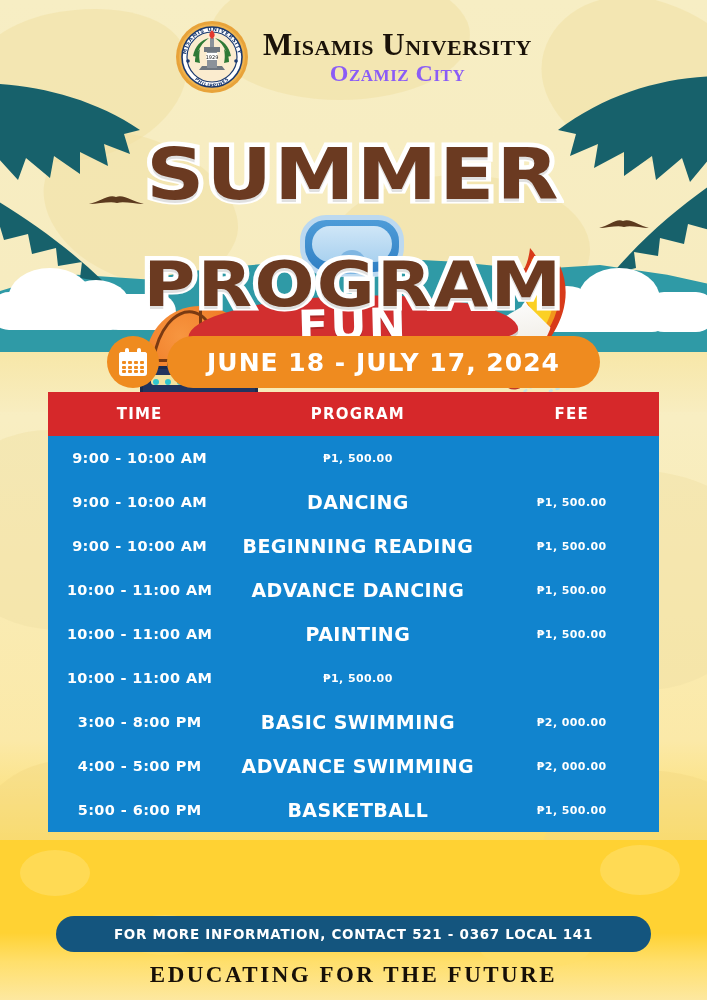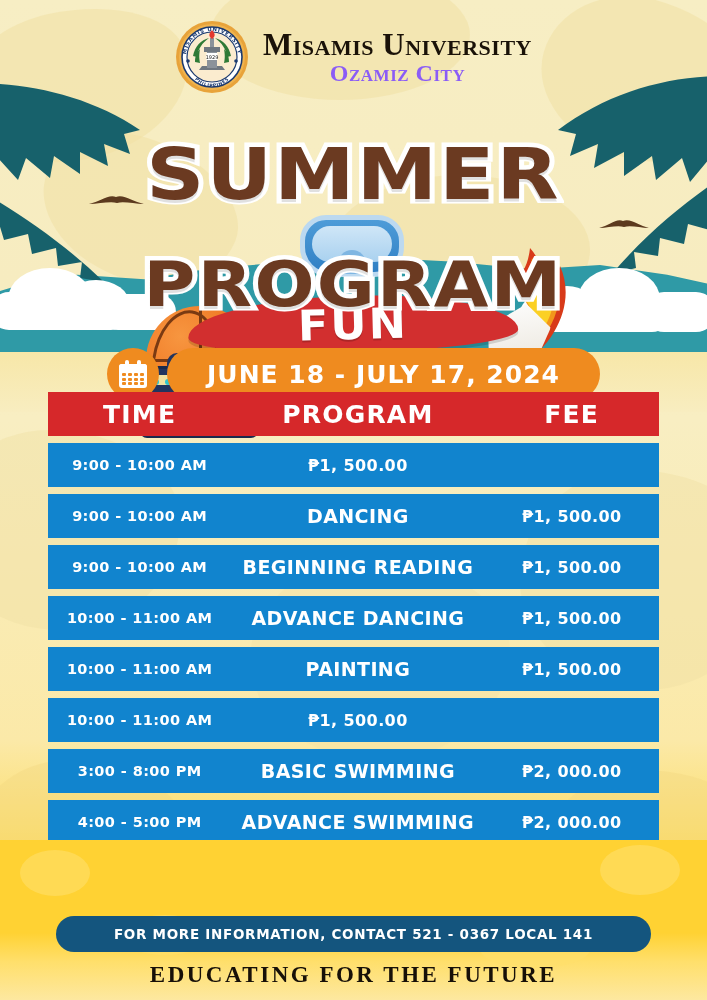--- a/index.html
+++ b/index.html
@@ -160,21 +160,21 @@
   .shuttle .cork{position:absolute;left:12px;bottom:0;width:30px;height:30px;border-radius:50% 50% 46% 46%;background:#c0392b;transform:rotate(35deg);}
   .shuttle .feath{position:absolute;left:0;top:0;width:62px;height:64px;
     background:linear-gradient(160deg,#ffffff 0%,#e9e4da 100%);
     clip-path:polygon(55% 0%, 100% 30%, 82% 100%, 10% 92%, 0% 45%);
     transform:rotate(10deg);}
   .flame{position:absolute;left:500px;top:140px;width:70px;height:130px;}
 
   .swirl{position:absolute;left:495px;top:268px;width:70px;height:55px;opacity:.85;}
 
   
-  .datebar{position:absolute;left:0;right:0;top:348px;display:flex;justify-content:center;align-items:center;gap:8px;}
+  .datebar{position:absolute;left:0;right:0;top:336px;display:flex;justify-content:center;align-items:center;gap:8px;}
   .cal-btn{width:52px;height:52px;border-radius:50%;background:#ef8b1f;display:flex;align-items:center;justify-content:center;flex:0 0 auto;}
   .cal-ico{width:28px;height:28px;position:relative;}
   .cal-ico .body{position:absolute;left:0;top:4px;width:28px;height:24px;background:#fff;border-radius:3px;}
   .cal-ico .bar{position:absolute;left:0;top:4px;width:28px;height:6px;background:#fff;border-radius:3px 3px 0 0;}
   .cal-ico .ring{position:absolute;top:0;width:4px;height:8px;background:#fff;border-radius:2px;}
   .cal-ico .ring.r1{left:6px;} .cal-ico .ring.r2{right:6px;}
   .cal-ico .grid{position:absolute;left:3px;top:13px;width:22px;height:12px;
     display:grid;grid-template-columns:repeat(4,1fr);grid-template-rows:repeat(3,1fr);gap:1.5px;}
   .cal-ico .grid span{background:#ef8b1f;border-radius:1px;display:block;}
   .datepill{
@@ -185,30 +185,30 @@
   }
 
   
   .table{position:absolute;left:48px;right:48px;top:392px;}
   .thead{
     height:44px;background:#d6282a;display:grid;grid-template-columns:1.05fr 1.45fr 1fr;
     align-items:center;
   }
   .thead div{
     text-align:center;color:#fff;font-family:"DejaVu Sans", sans-serif;
-    font-weight:bold;font-size:25px;letter-spacing:1.2px;
+    font-weight:bold;font-size:15px;letter-spacing:1.2px;
   }
   .trow{
     height:44px;background:#1184ce;display:grid;grid-template-columns:1.05fr 1.45fr 1fr;
-    align-items:center;margin-top:7px;
+    align-items:center;
   }
   .trow .c{color:#fff;text-align:center;font-family:"DejaVu Sans", sans-serif;font-weight:bold;}
   .trow .c.time{font-size:14.5px;letter-spacing:.4px;}
   .trow .c.prog{font-size:19px;letter-spacing:.4px;}
-  .trow .c.fee{font-size:16px;letter-spacing:.4px;}
+  .trow .c.fee{font-size:11px;letter-spacing:.4px;}
 
   .contact{
     position:absolute;left:56px;right:56px;top:916px;height:36px;border-radius:18px;
     background:#14557e;display:flex;align-items:center;justify-content:center;
     color:#fff;font-family:"DejaVu Sans", sans-serif;font-weight:bold;font-size:13.5px;letter-spacing:.7px;
   }
   .tagline{
     position:absolute;left:0;right:0;top:962px;text-align:center;
     font-family:"Liberation Serif", serif;font-weight:bold;font-size:23px;color:#171008;
     letter-spacing:2.5px;

